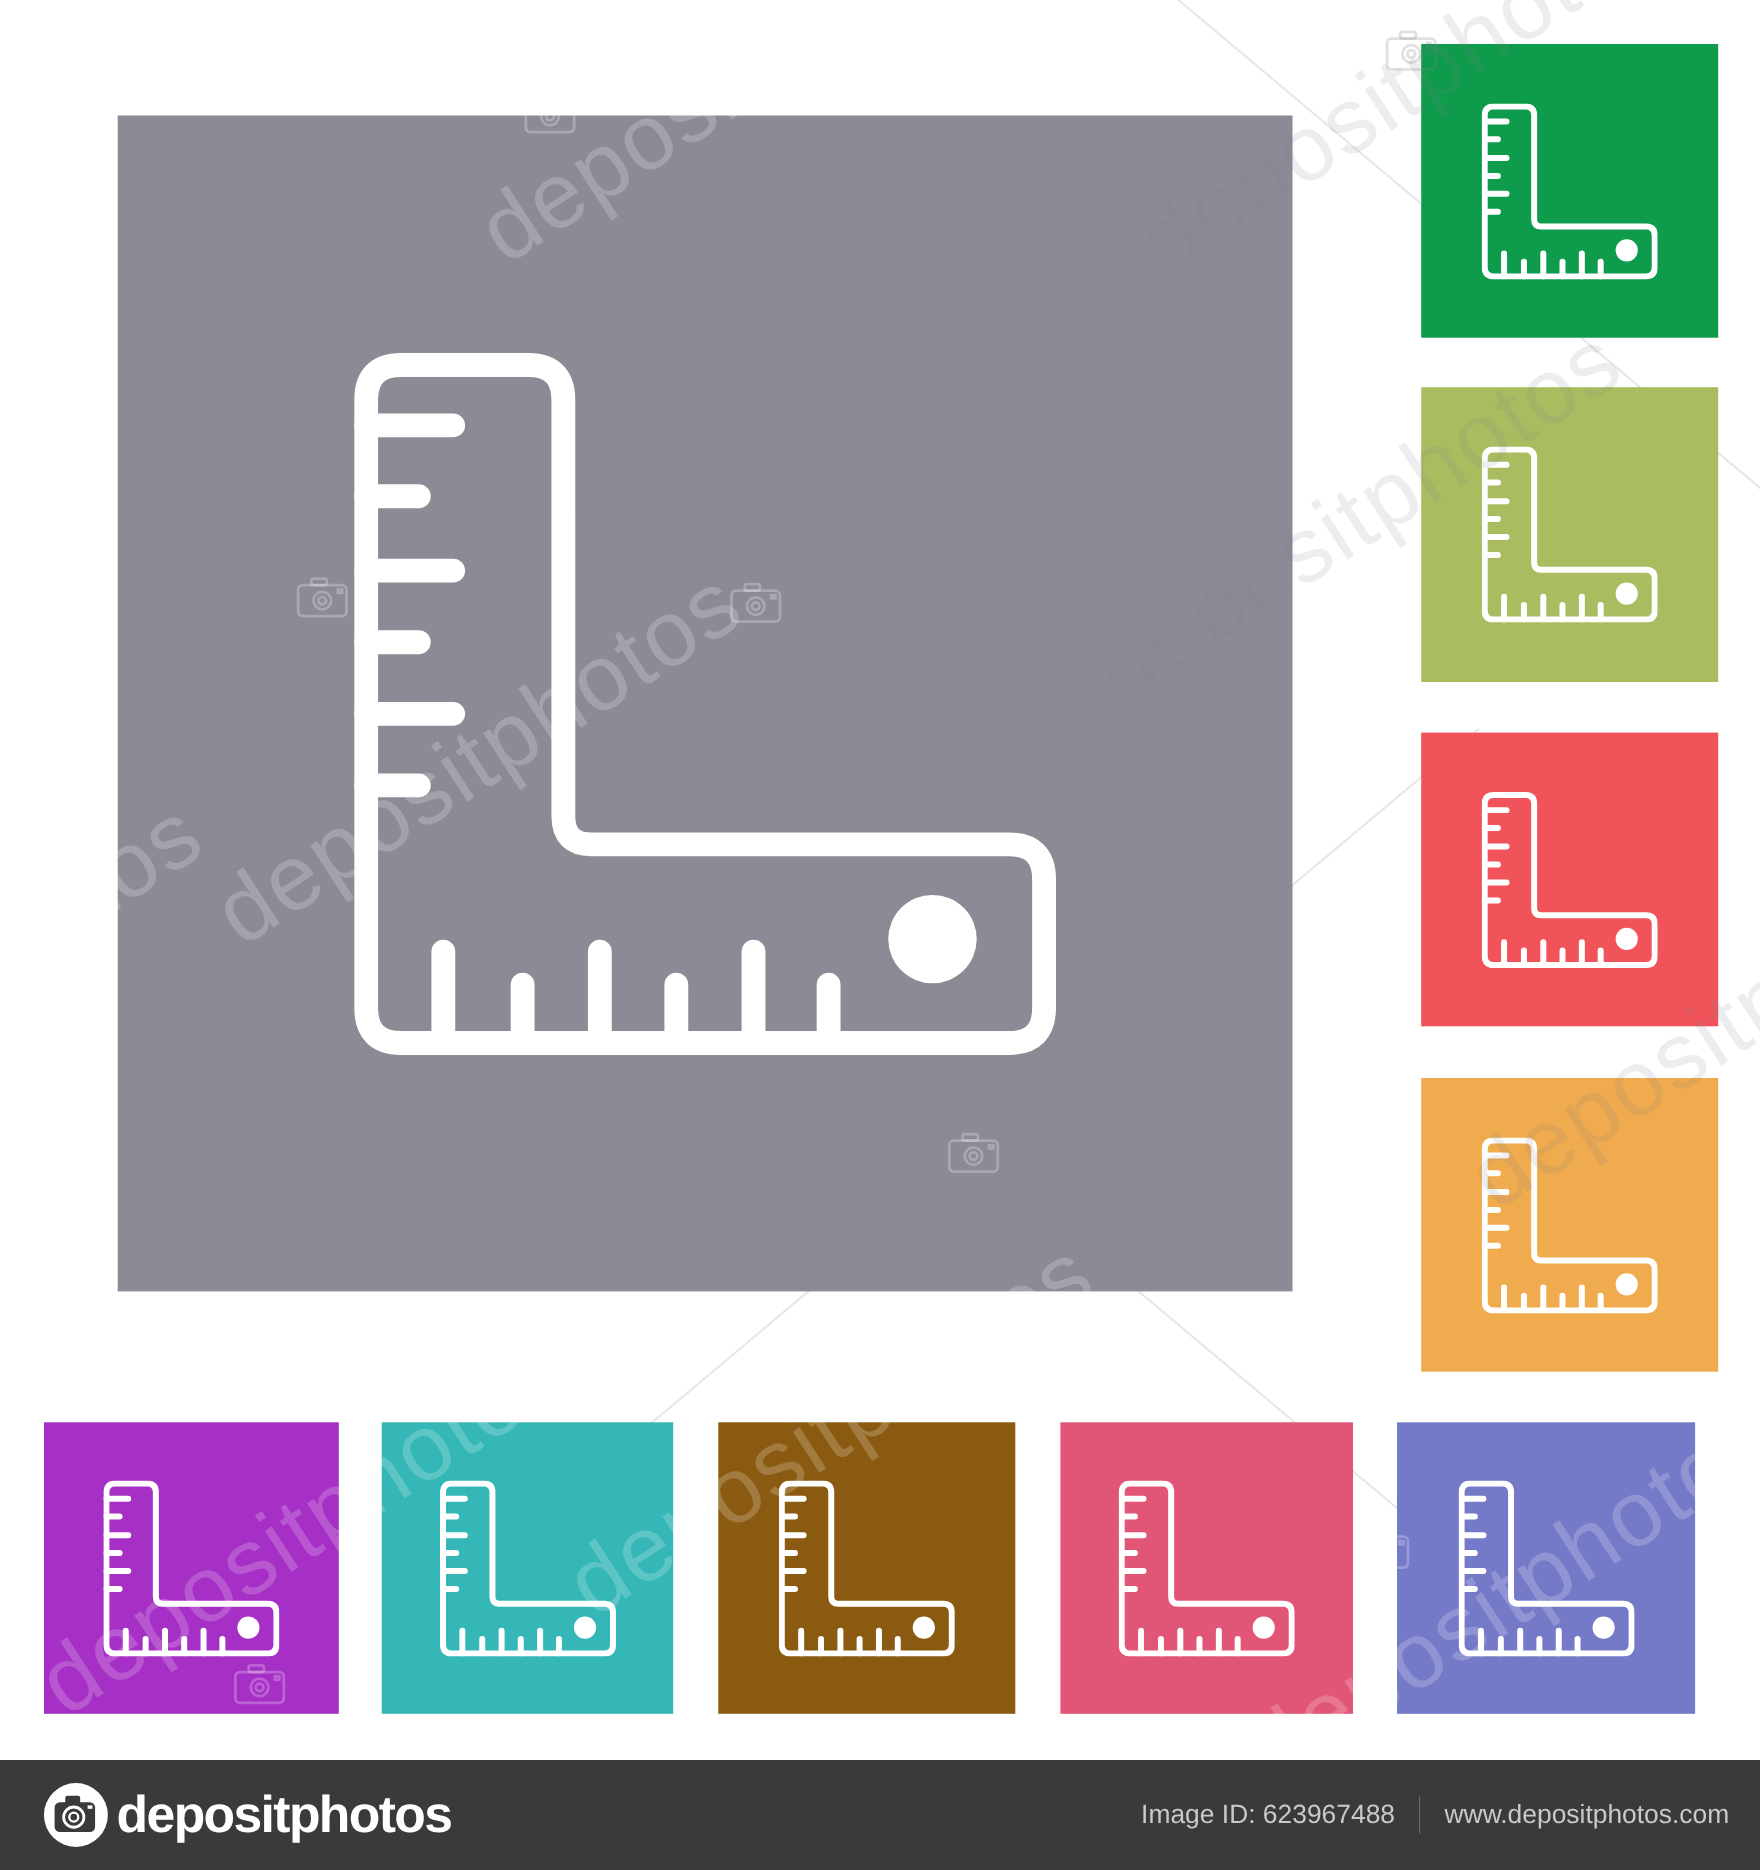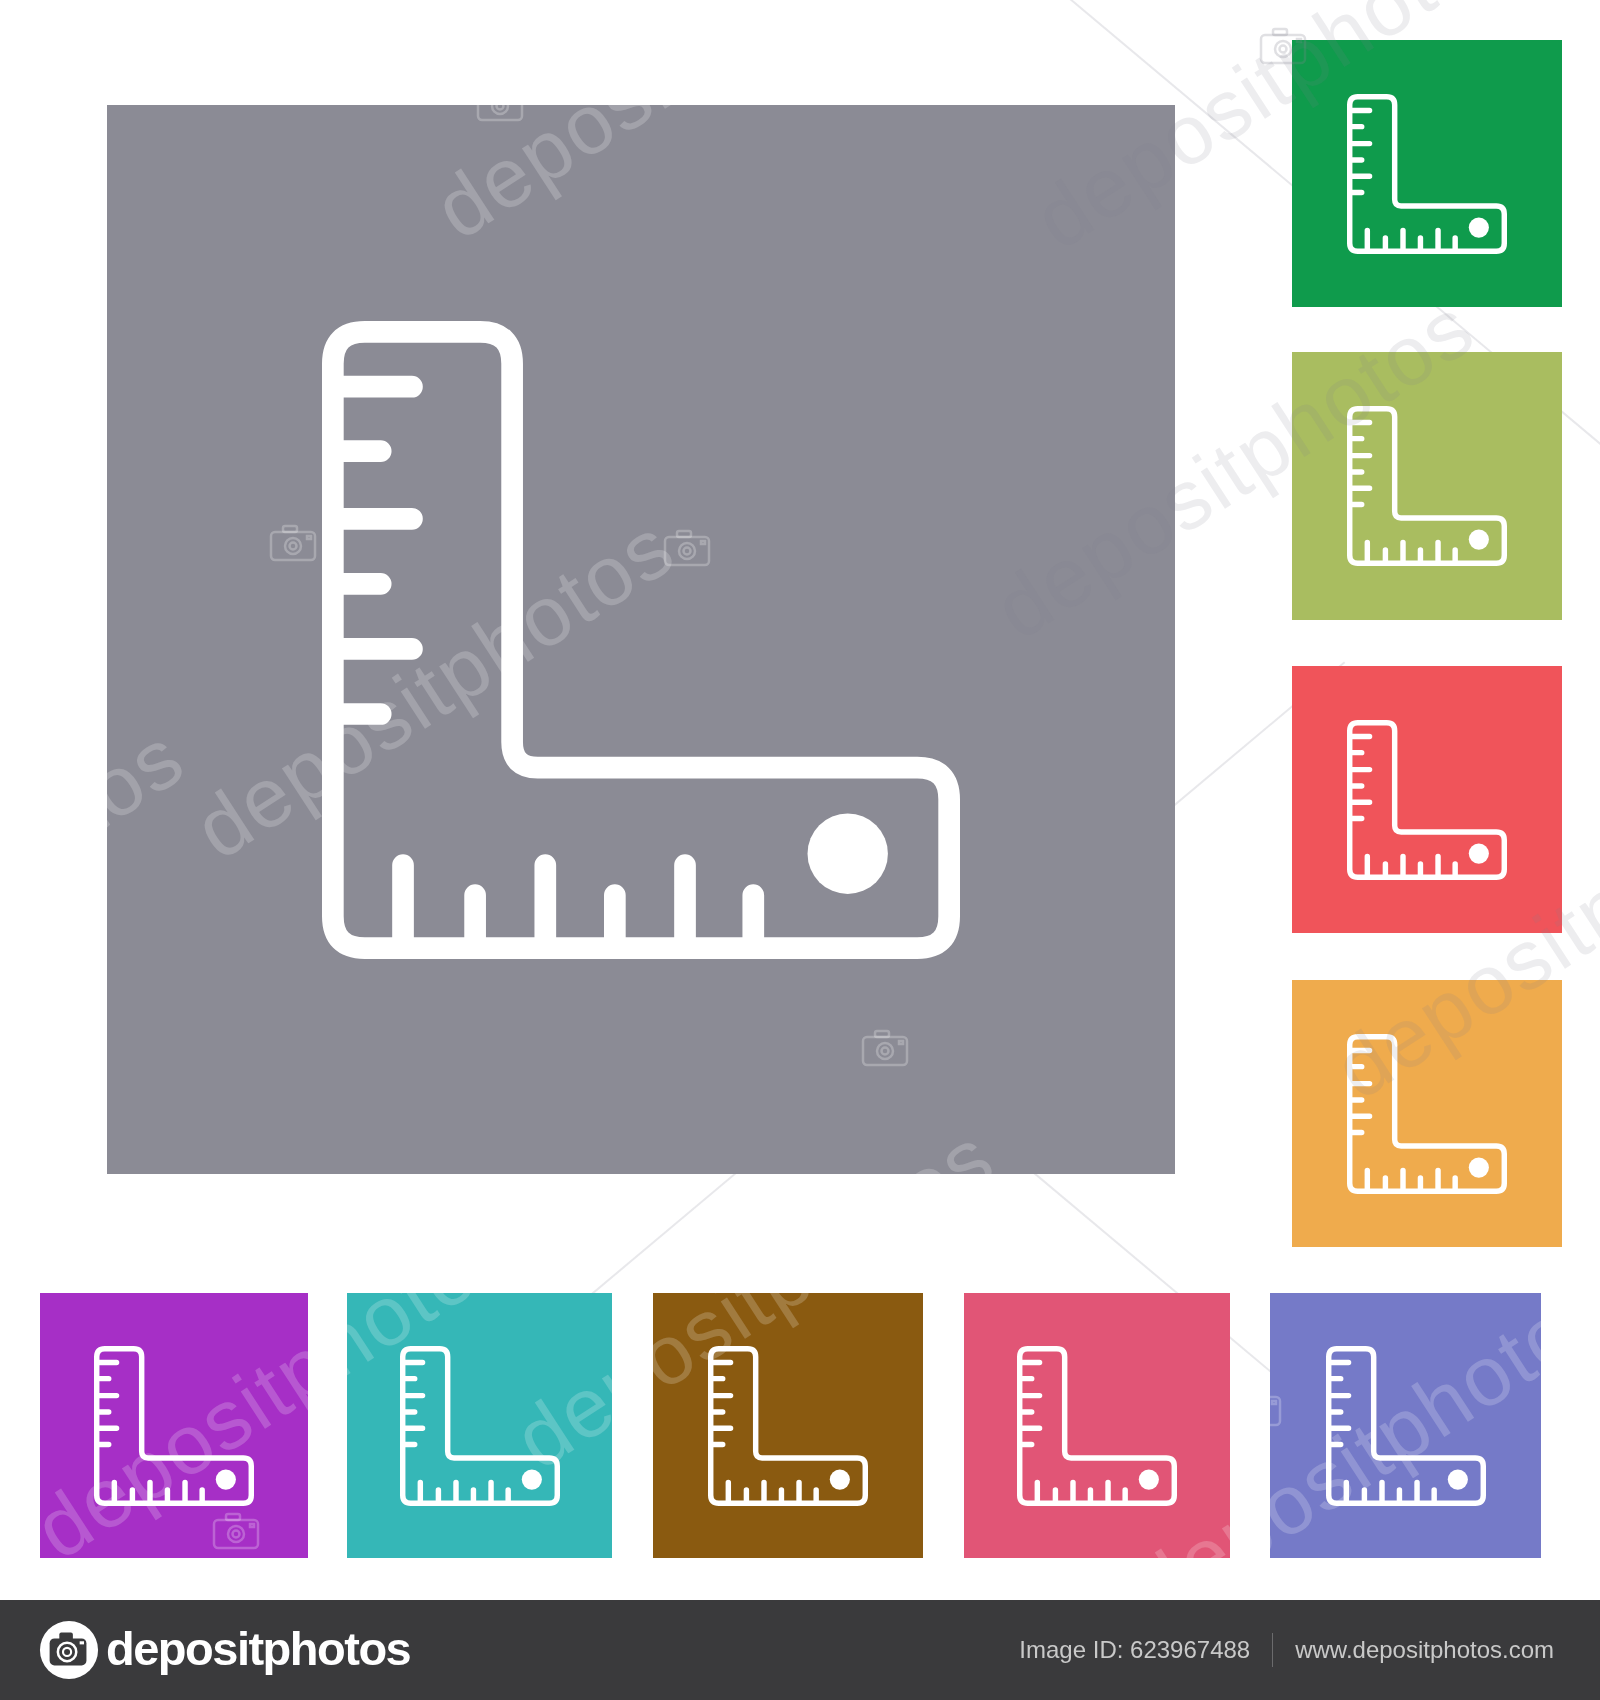--- a/index.html
+++ b/index.html
@@ -26,21 +26,21 @@
   .ghost-dark{color:rgba(130,130,142,0.25);}
 
   
   .footer{position:absolute;left:0;top:1600px;width:1600px;height:100px;
           background:#3a3a3c;}
   .footer-logo{position:absolute;left:38px;top:12px;height:76px;
                display:flex;align-items:center;}
   .footer-logo svg{display:block;width:62px;height:62px;}
   .brand{color:#ffffff;font-size:47px;font-weight:bold;
          letter-spacing:-1.5px;margin-left:6px;padding-bottom:4px;}
-  .footer-right{position:absolute;right:46px;top:0;height:100px;
+  .footer-right{position:absolute;right:28px;top:0;height:100px;
                 display:flex;align-items:center;gap:22px;}
   .footer-right .txt{color:#c9c9c9;font-size:24px;}
   .vdiv{width:1px;height:34px;background:#6b6b6d;}
 </style>
 </head>
 <body>
 
 <div class="wm-line" style="left:87px;top:547px;width:1200px;transform:rotate(40deg);"></div>
 <div class="wm-line" style="left:87px;top:547px;width:1200px;transform:rotate(-40deg);"></div>
 <div class="wm-line" style="left:285px;top:1047px;width:1200px;transform:rotate(40deg);"></div>

